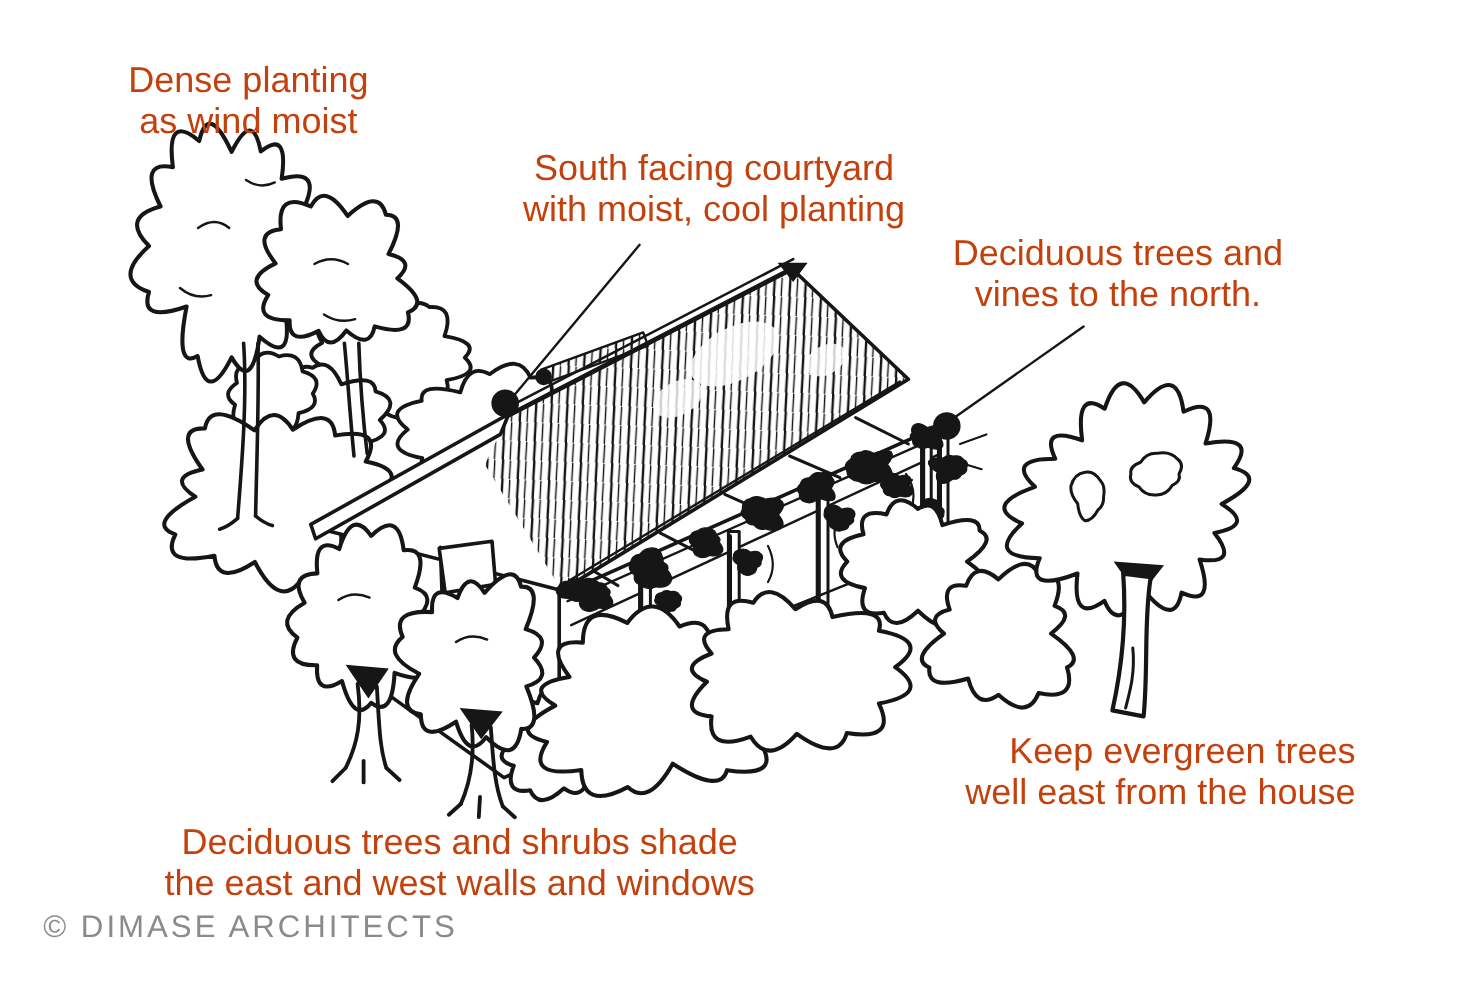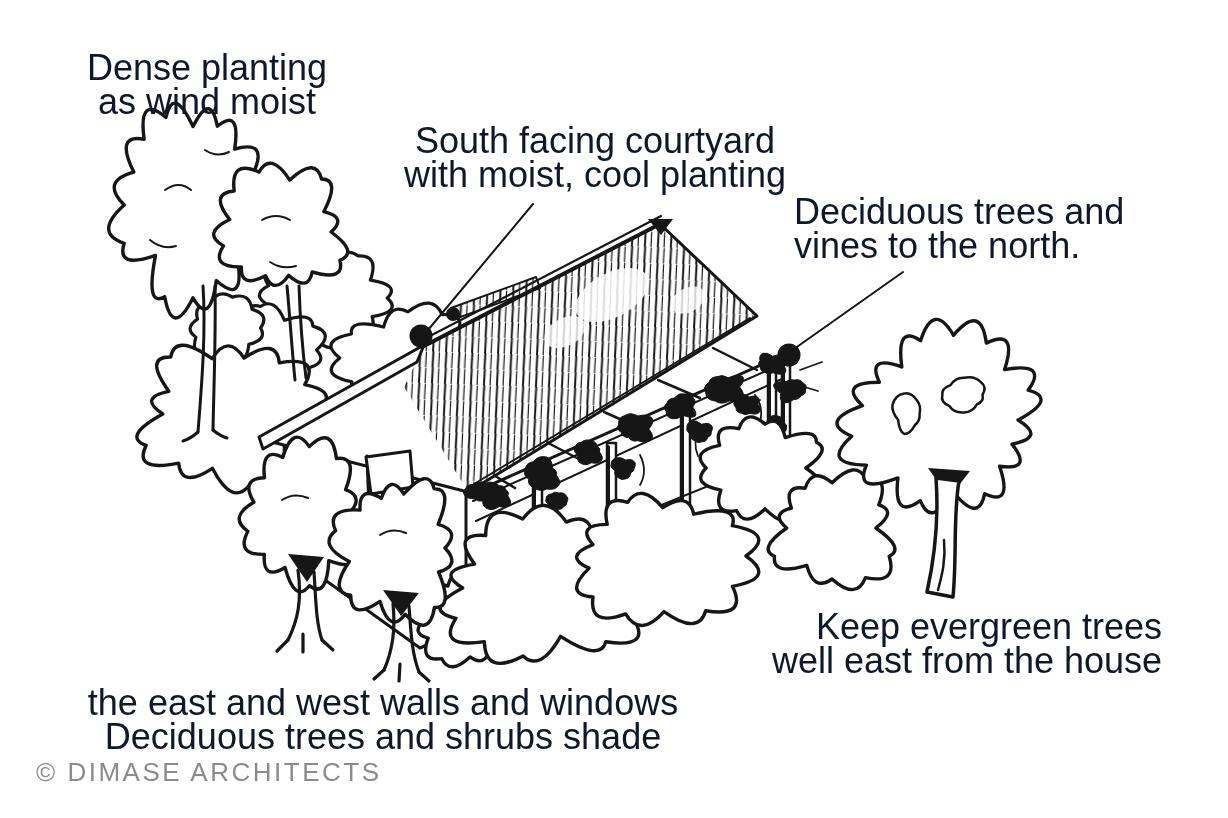--- a/index.html
+++ b/index.html
@@ -7,23 +7,23 @@
     position:relative;
     width:1228px;height:818px;
     background:#ffffff;
     overflow:hidden;
     font-family:"Liberation Sans", sans-serif;
     color:#1a1a1a;
   }
   #scene{position:absolute;left:0;top:0;}
   .lbl{
     position:absolute;
-    font-size:36px;
+    font-size:30px;
     line-height:34px;
-    color:#0f172a;
+    color:#c2410c;
     white-space:nowrap;
   }
   .lbl.center{text-align:center;transform:translateX(-50%);}
   .watermark{
     position:absolute;
     left:36px;top:741px;
     font-size:26px;
     letter-spacing:2.5px;
     color:#8b8b8b;
     white-space:nowrap;
@@ -214,28 +214,28 @@
   <div class="lbl center" style="left:207px;top:51px;">
     <div>Dense planting</div>
     <div>as wind moist</div>
   </div>
 
   <div class="lbl center" style="left:548px;top:124px;margin-left:47px;">
     <div>South facing courtyard</div>
     <div>with moist, cool planting</div>
   </div>
 
-  <div class="lbl" style="left:794px;top:195px;">
+  <div class="lbl" style="left:794px;top:195px;text-align:center;">
     <div>Deciduous trees and</div>
     <div>vines to the north.</div>
   </div>
 
   <div class="lbl center" style="left:967px;top:610px;text-align:right;">
     <div>Keep evergreen trees</div>
     <div>well east from the house</div>
   </div>
 
   <div class="lbl center" style="left:383px;top:686px;">
+    <div>Deciduous trees and shrubs shade</div>
     <div>the east and west walls and windows</div>
-    <div>Deciduous trees and shrubs shade</div>
   </div>
 
 </div>
 
 </body></html>

